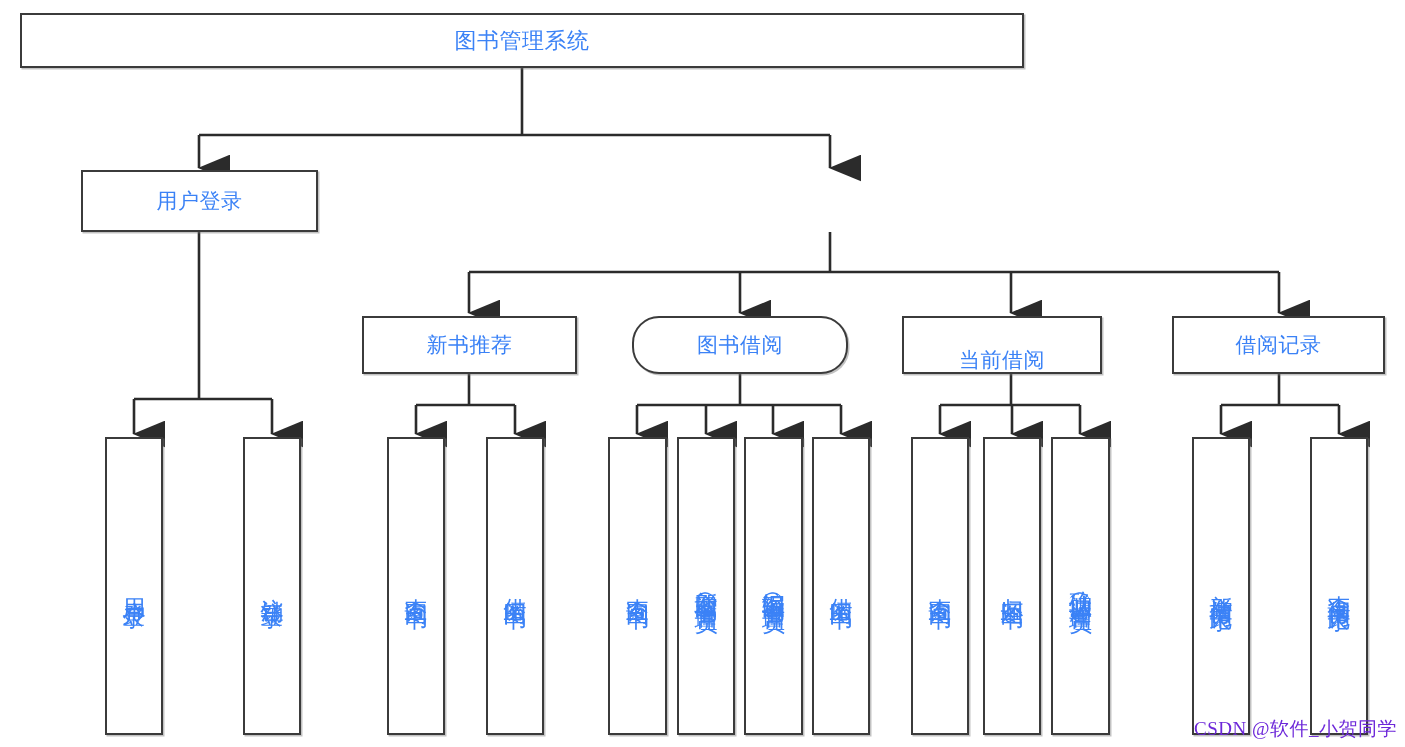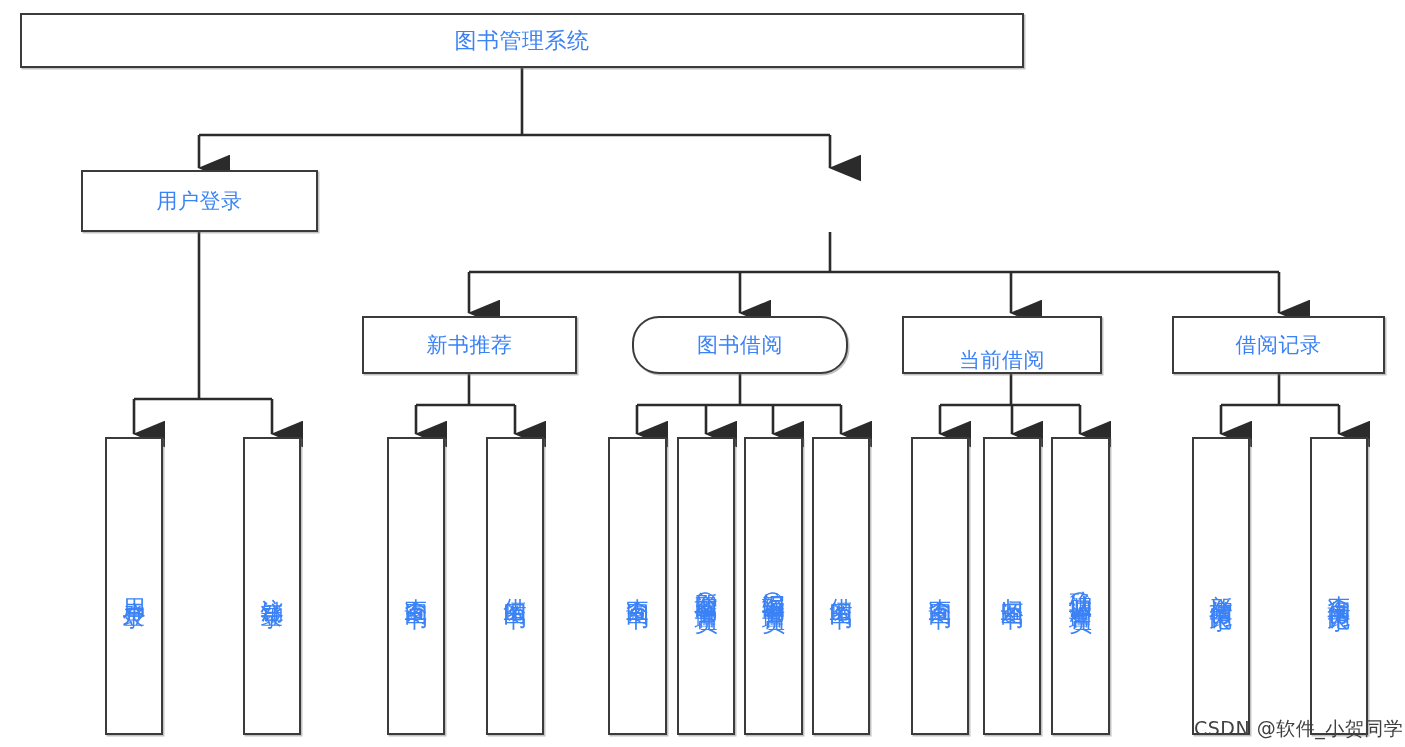--- a/index.html
+++ b/index.html
@@ -57,25 +57,26 @@
   .node.vertical .label {
     writing-mode: vertical-rl;
     text-orientation: upright;
     font-size: 23px;
     letter-spacing: 3px;
     line-height: 1;
     white-space: nowrap;
   }
   .watermark {
     position: absolute;
-    color: #404040;
+    color: #6d28d9;
     font-size: 19px;
     letter-spacing: 0.5px;
     white-space: nowrap;
     user-select: none;
+    font-family: Liberation Serif, serif;
   }
 </style>
 </head>
 <body>
 
 <div id="diagram-root">
 
   <svg class="edges" viewBox="0 0 1405 747" xmlns="http://www.w3.org/2000/svg">
     <defs>
       <marker id="arrow" viewBox="0 0 12 14" refX="5.6" refY="13" markerWidth="11" markerHeight="13" orient="auto-start-reverse">

